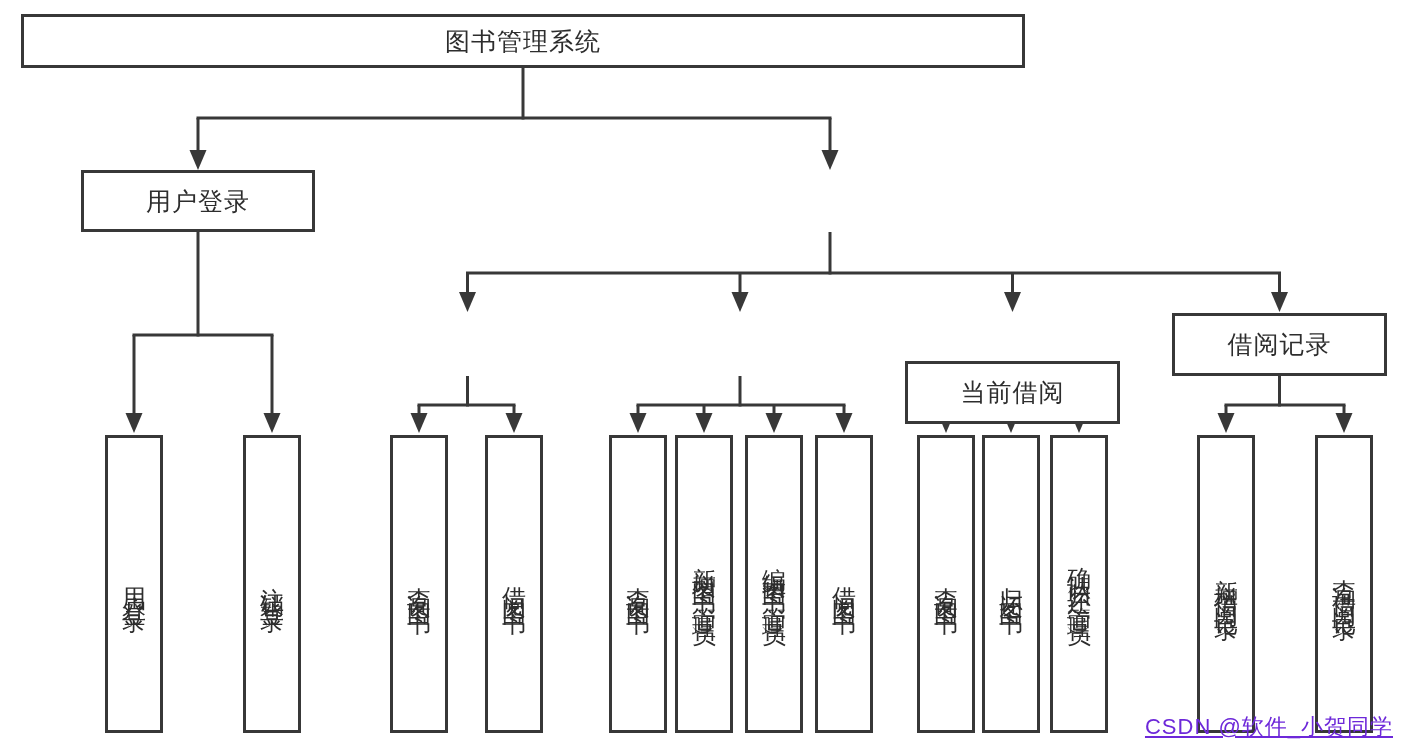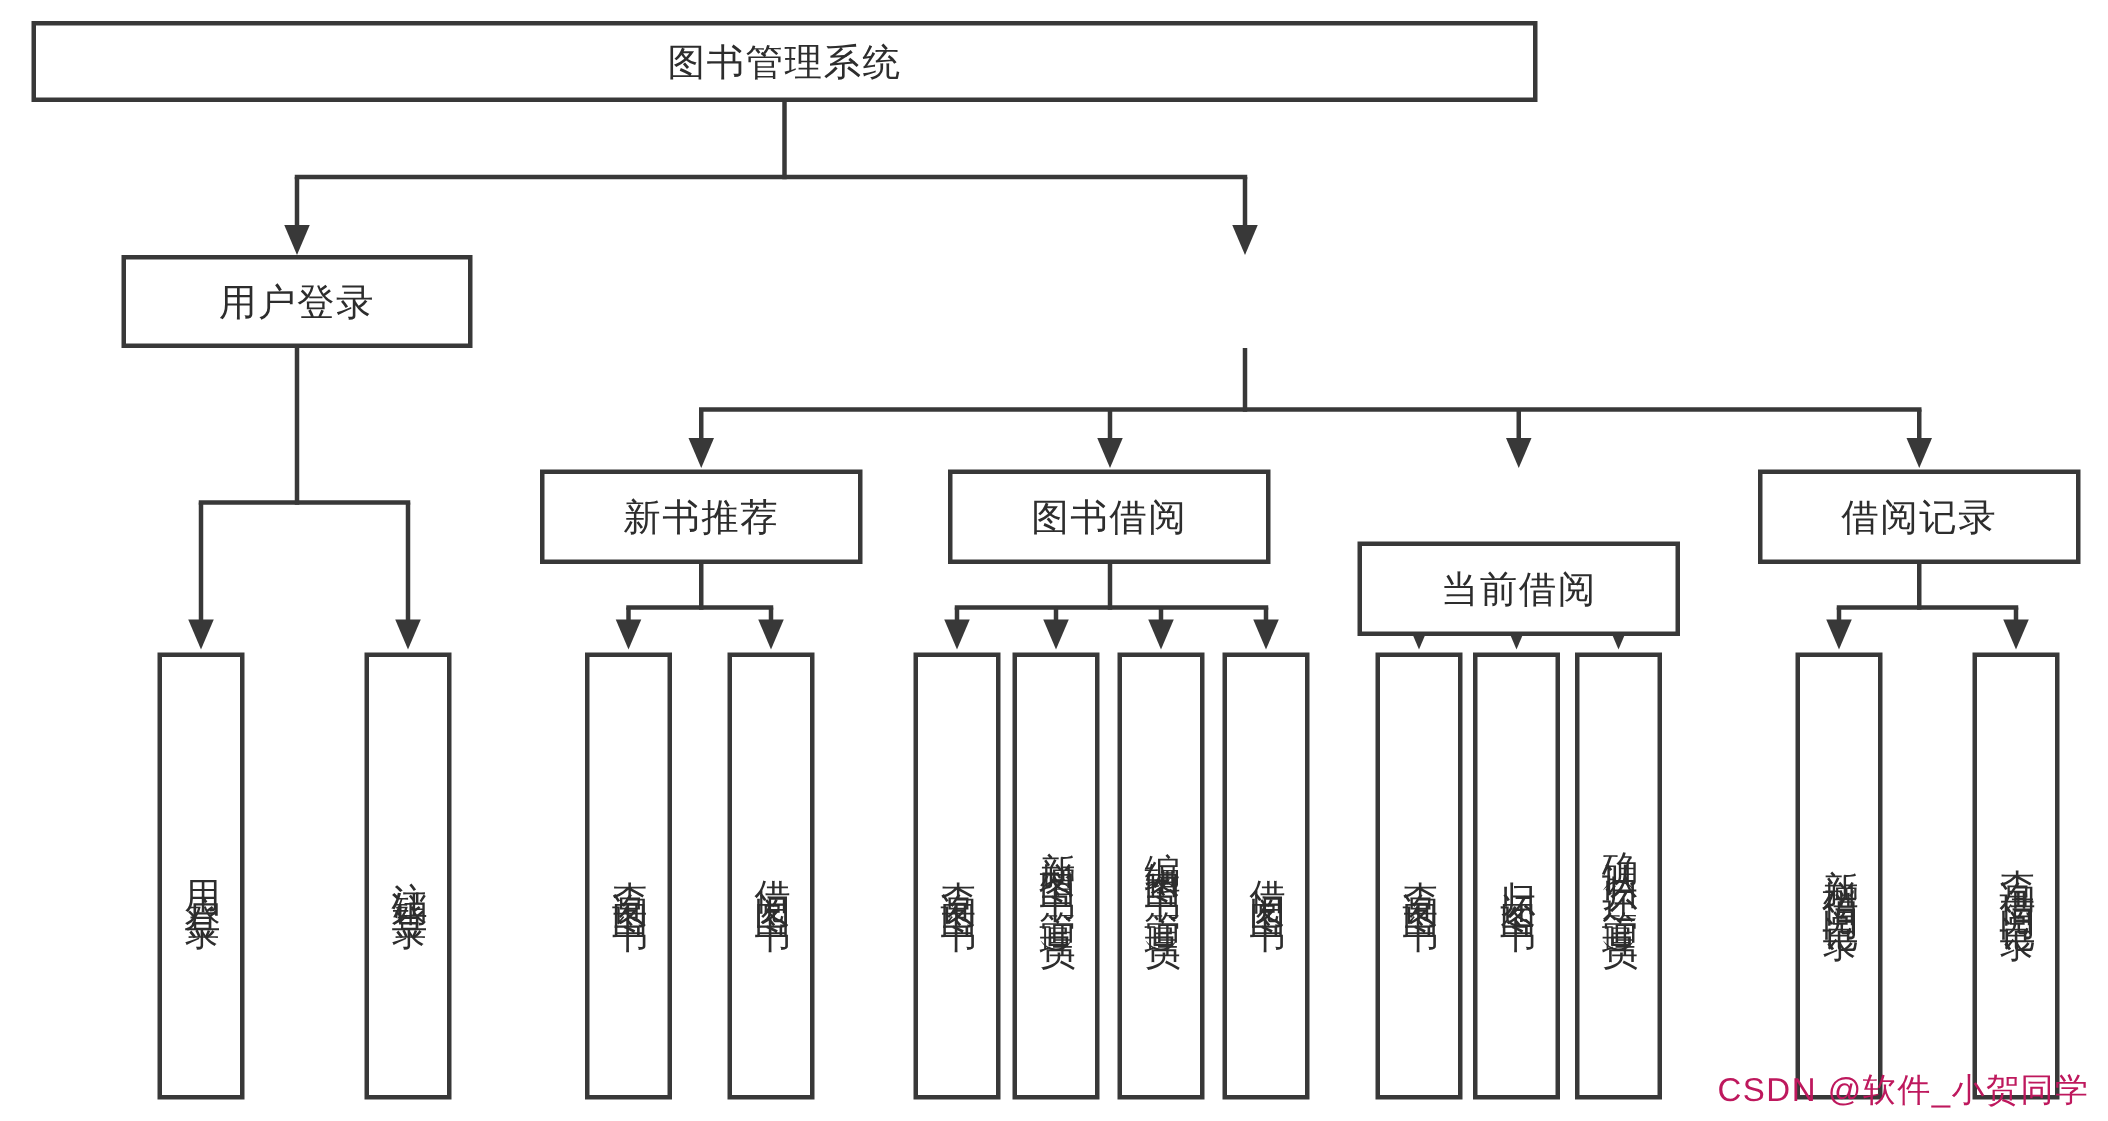--- a/index.html
+++ b/index.html
@@ -49,23 +49,24 @@
     font-size: 24px;
     letter-spacing: 8px;
     color: #2d2d2d;
     white-space: nowrap;
   }
   .watermark {
     position: absolute;
     right: 12px;
     bottom: 5px;
     font-size: 22px;
-    color: #be185d;
+    color: #6d28d9;
     letter-spacing: 1px;
     z-index: 5;
+    text-decoration: underline;
   }
 </style>
 </head>
 <body>
 
 <div id="canvas">
 
   <svg id="connectors" viewBox="0 0 1405 747" xmlns="http://www.w3.org/2000/svg">
 
     <g>
@@ -143,26 +144,20 @@
   </svg>
 
   <div class="node hbox" style="left:21px; top:14px; width:1004px; height:54px;">
     <span>图书管理系统</span>
   </div>
 
   <div class="node hbox" style="left:81px; top:170px; width:234px; height:62px;">
     <span>用户登录</span>
   </div>
 
-  <div class="node hbox" style="left:360px; top:313px; width:215px; height:63px;">
-    <span>新书推荐</span>
-  </div>
-  <div class="node hbox" style="left:632px; top:313px; width:215px; height:63px;">
-    <span>图书借阅</span>
-  </div>
   <div class="node hbox" style="left:905px; top:313px; width:215px; height:63px;margin-top:48px;">
     <span>当前借阅</span>
   </div>
   <div class="node hbox" style="left:1172px; top:313px; width:215px; height:63px;">
     <span>借阅记录</span>
   </div>
 
   <div class="node vbox" style="left:105px; top:435px; width:58px; height:298px;">
     <span class="vtext">用户登录</span>
   </div>

